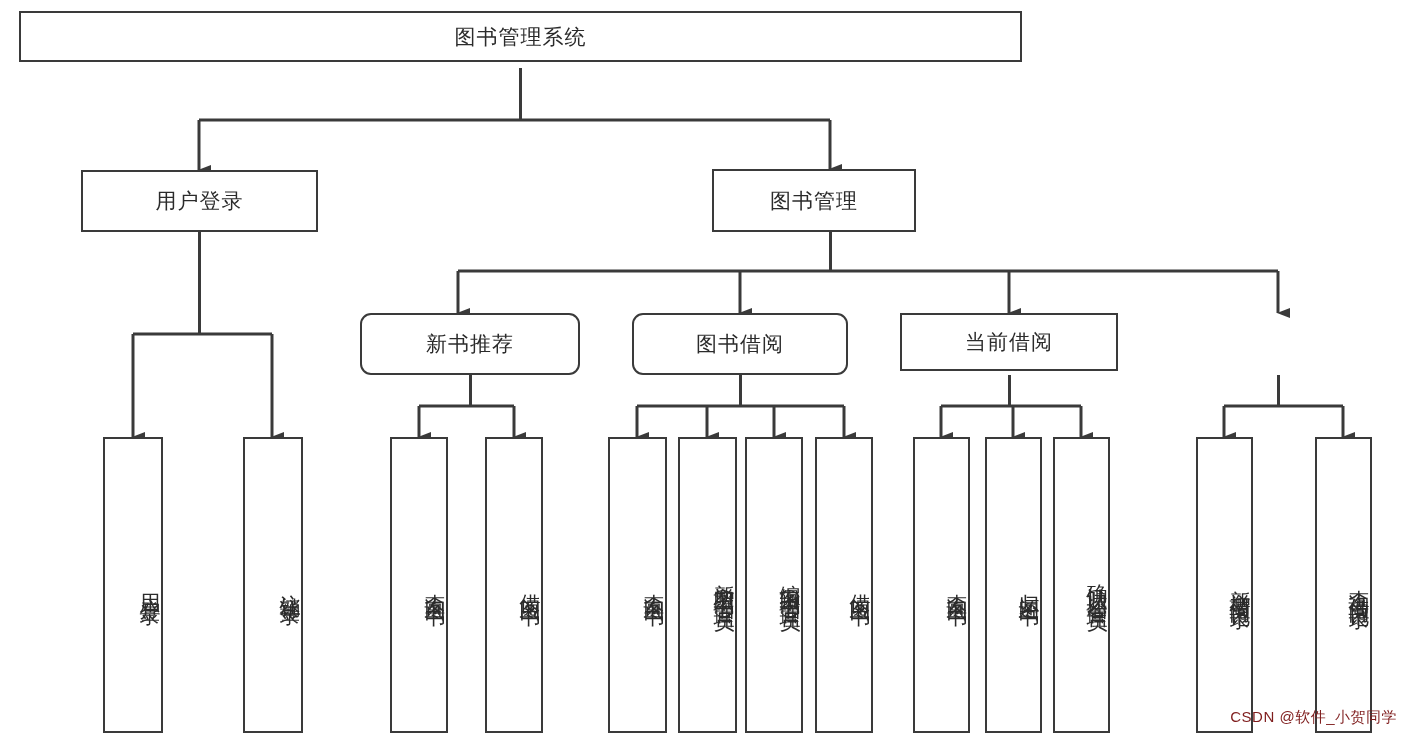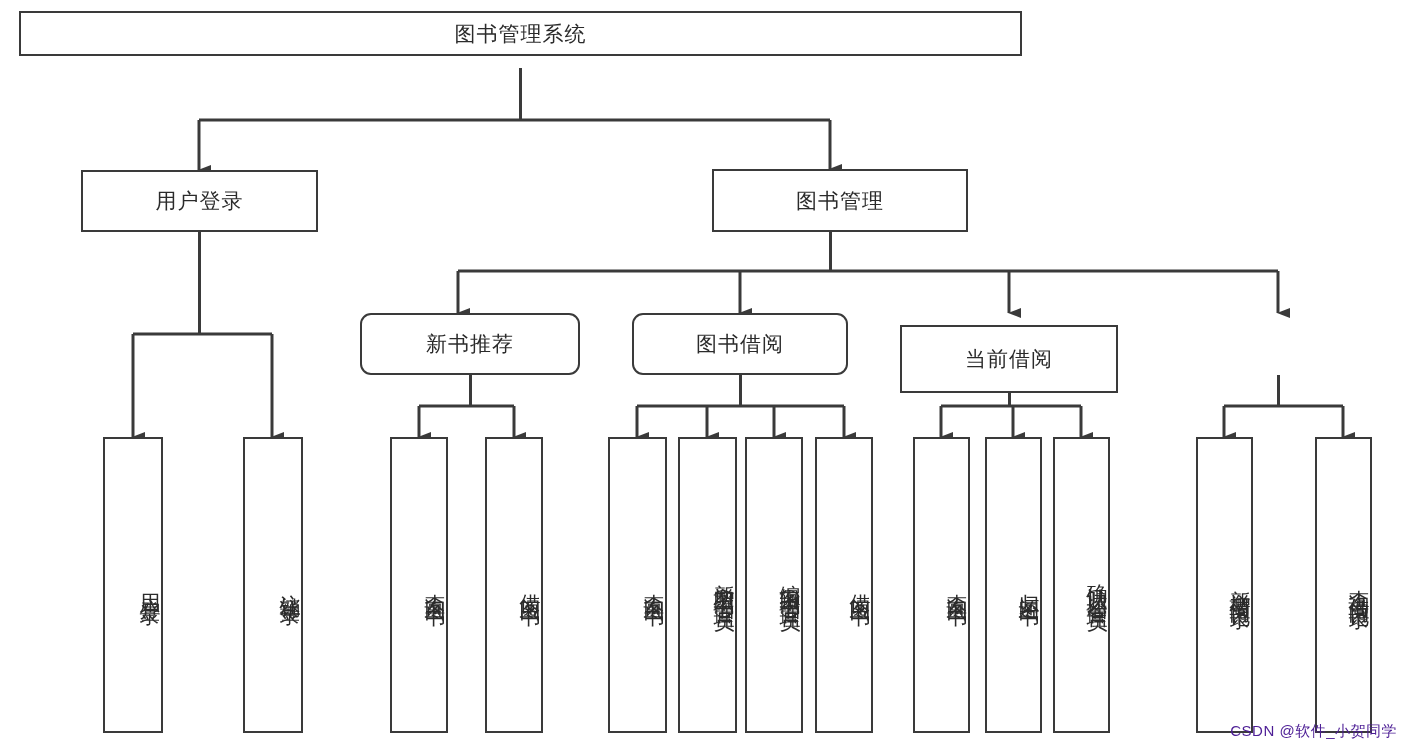--- a/index.html
+++ b/index.html
@@ -7,22 +7,22 @@
        font-family:"Liberation Sans","DejaVu Sans",sans-serif;}
   #canvas{position:relative;width:1405px;height:747px;background:#ffffff;}
   #wires{position:absolute;left:0;top:0;width:1405px;height:747px;}
   .node{position:absolute;box-sizing:border-box;background:#ffffff;
         border:2.5px solid #3a3a3a;display:flex;align-items:center;
         justify-content:center;color:#2b2b2b;}
   .node.h{font-size:21px;letter-spacing:1px;white-space:nowrap;}
   .node.v{writing-mode:vertical-rl;text-orientation:upright;
           font-size:21px;letter-spacing:4px;line-height:1.05;
           padding:14px 0;align-items:flex-start;justify-content:center;}
-  #watermark{position:absolute;right:8px;bottom:6px;font-size:15px;
-             color:#4c1d95;white-space:nowrap;letter-spacing:0.5px;}
+  #watermark{position:absolute;right:8px;bottom:20px;font-size:15px;
+             color:#7f1d1d;white-space:nowrap;letter-spacing:0.5px;}
 </style>
 </head>
 <body>
 
 <div id="canvas">
 
   <svg id="wires" viewBox="0 0 1405 747" xmlns="http://www.w3.org/2000/svg">
     <defs>
       <marker id="ah" markerWidth="11" markerHeight="13" refX="5.5" refY="12" orient="auto" markerUnits="userSpaceOnUse">
         <path d="M0.5,0 L10.5,0 L5.5,13 Z" fill="#3a3a3a"></path>
@@ -65,28 +65,28 @@
       <path d="M1013,406 L1013,437" marker-end="url(#ah)"></path>
       <path d="M1081,406 L1081,437" marker-end="url(#ah)"></path>
 
       <path d="M1278.5,375 L1278.5,406"></path>
       <path d="M1224,406 L1343,406"></path>
       <path d="M1224,406 L1224,437" marker-end="url(#ah)"></path>
       <path d="M1343,406 L1343,437" marker-end="url(#ah)"></path>
     </g>
   </svg>
 
-  <div class="node h" style="left: 19px; top: 11px; width: 1003px; height: 45px;">图书管理系统</div>
+  <div class="node h" style="left: 19px; top: 11px; width: 1003px; height: 51px;">图书管理系统</div>
 
   <div class="node h" style="left: 81px; top: 170px; width: 237px; height: 62px;">用户登录</div>
-  <div class="node h" style="left: 712px; top: 169px; width: 256px; height: 63px;">图书管理</div>
+  <div class="node h" style="left: 712px; top: 169px; width: 204px; height: 63px;">图书管理</div>
 
   <div class="node h" style="left: 360px; top: 313px; width: 220px; height: 62px; border-radius: 11px;">新书推荐</div>
   <div class="node h" style="left: 632px; top: 313px; width: 216px; height: 62px; border-radius: 11px;">图书借阅</div>
-  <div class="node h" style="left: 900px; top: 313px; width: 218px; height: 68px; margin-top: 12px;">当前借阅</div>
+  <div class="node h" style="left: 900px; top: 313px; width: 218px; height: 58px;">当前借阅</div>
 
   <div class="node v" style="left: 103px; top: 437px; width: 60px; height: 296px;">用户登录</div>
   <div class="node v" style="left: 243px; top: 437px; width: 60px; height: 296px;">注销登录</div>
   <div class="node v" style="left: 390px; top: 437px; width: 58px; height: 296px;">查询图书</div>
   <div class="node v" style="left: 485px; top: 437px; width: 58px; height: 296px;">借阅图书</div>
   <div class="node v" style="left: 608px; top: 437px; width: 59px; height: 296px;">查询图书</div>
   <div class="node v" style="left: 678px; top: 437px; width: 59px; height: 296px;">新增图书（管理员）</div>
   <div class="node v" style="left: 745px; top: 437px; width: 58px; height: 296px;">编辑图书（管理员）</div>
   <div class="node v" style="left: 815px; top: 437px; width: 58px; height: 296px;">借阅图书</div>
   <div class="node v" style="left: 913px; top: 437px; width: 57px; height: 296px;">查询图书</div>

